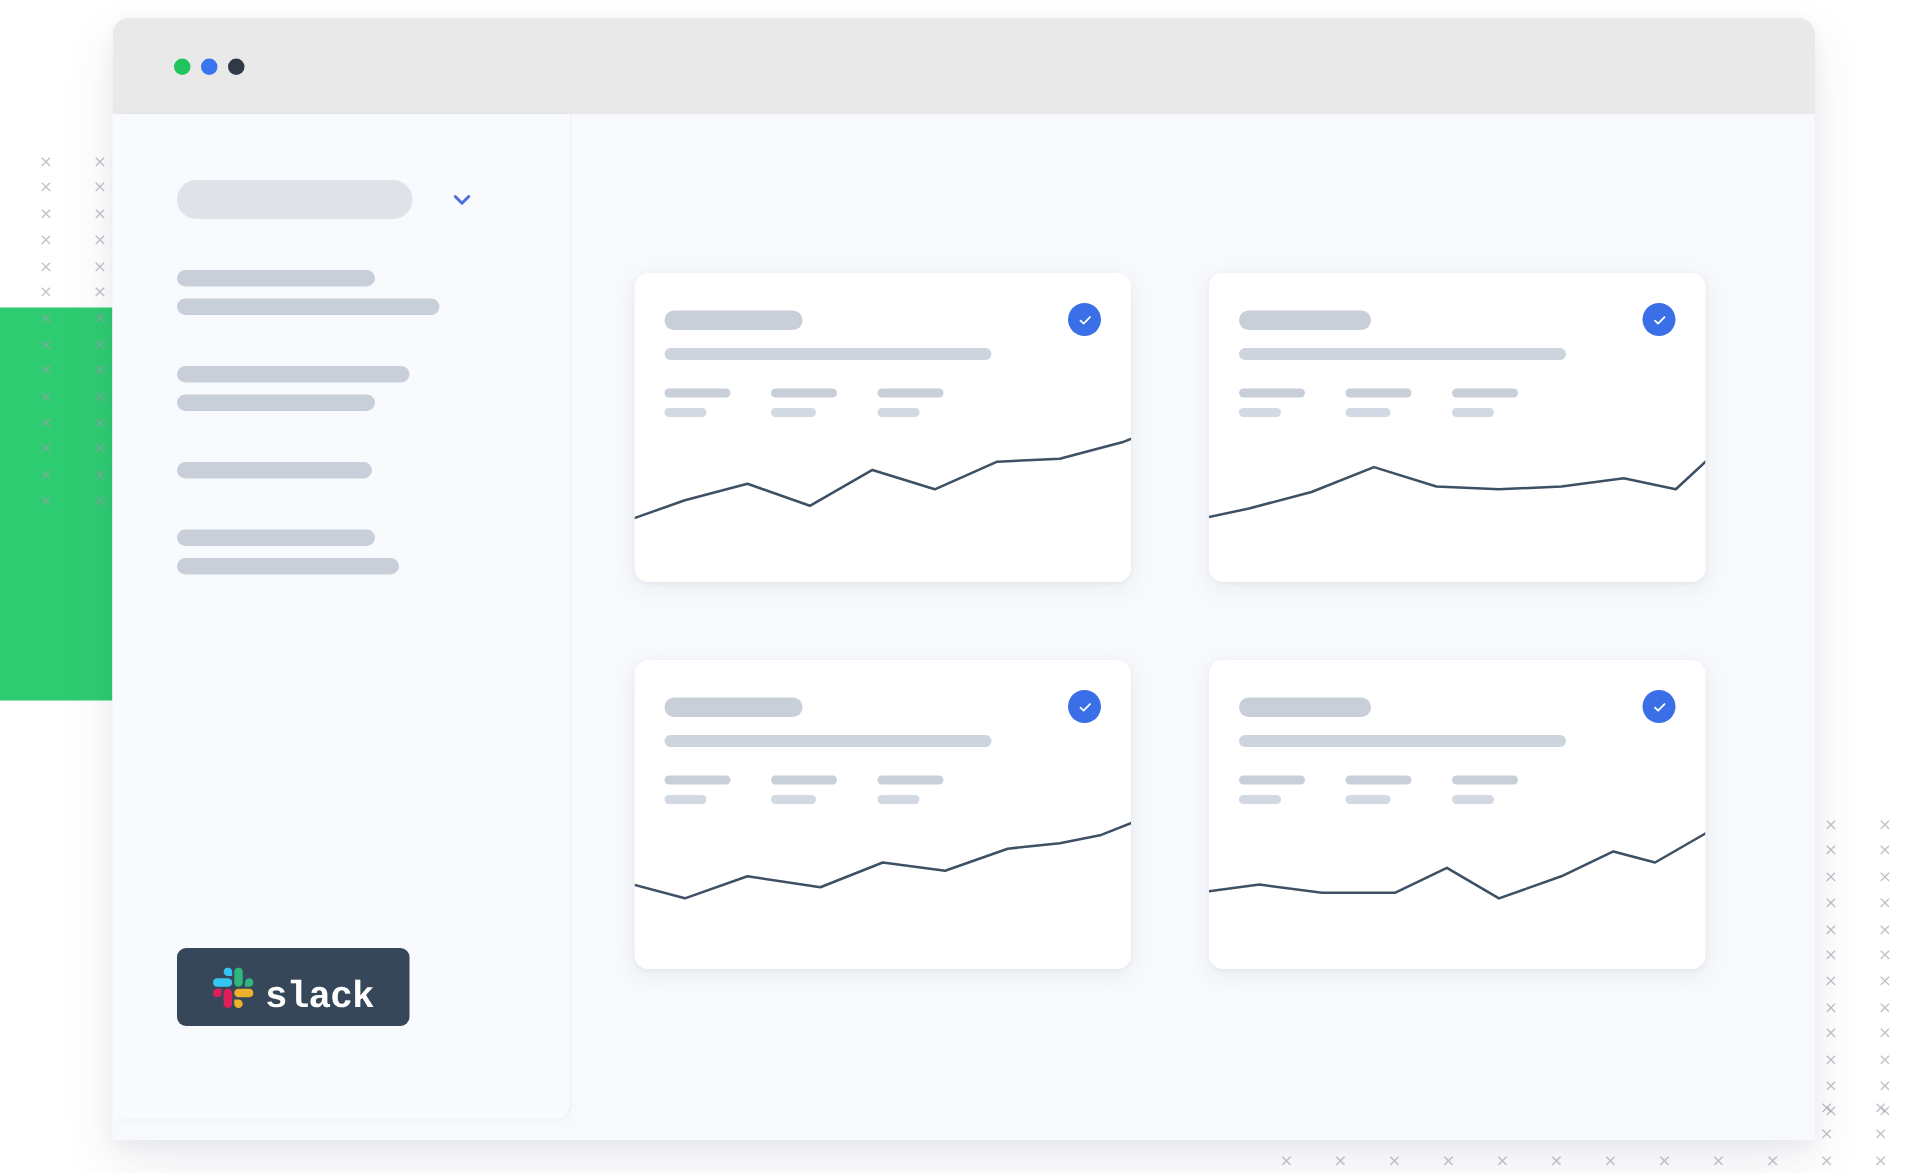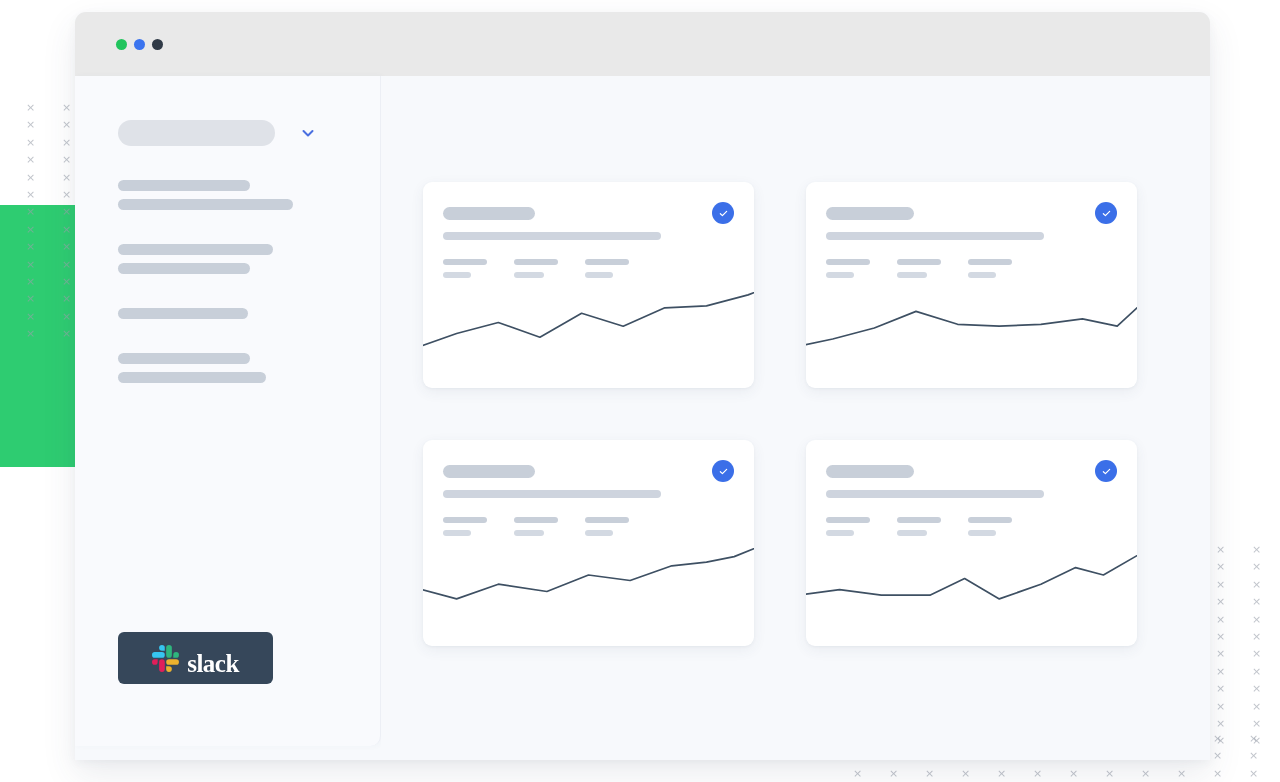--- a/index.html
+++ b/index.html
@@ -146,21 +146,21 @@
     justify-content: center;
     cursor: pointer;
   }
   .slack-logo-mark { width: 27px; height: 27px; display:block; }
   .slack-word {
     color: #ffffff;
     font-size: 25px;
     font-weight: bold;
     letter-spacing: -.5px;
     margin-left: 8px;
-    font-family: Liberation Serif, serif;
+    font-family: Liberation Mono, monospace;
     margin-top: 12px;
   }
 
   
   .main {
     position: absolute;
     left: 306px;
     top: 0;
     right: 0;
     height: 684px;

